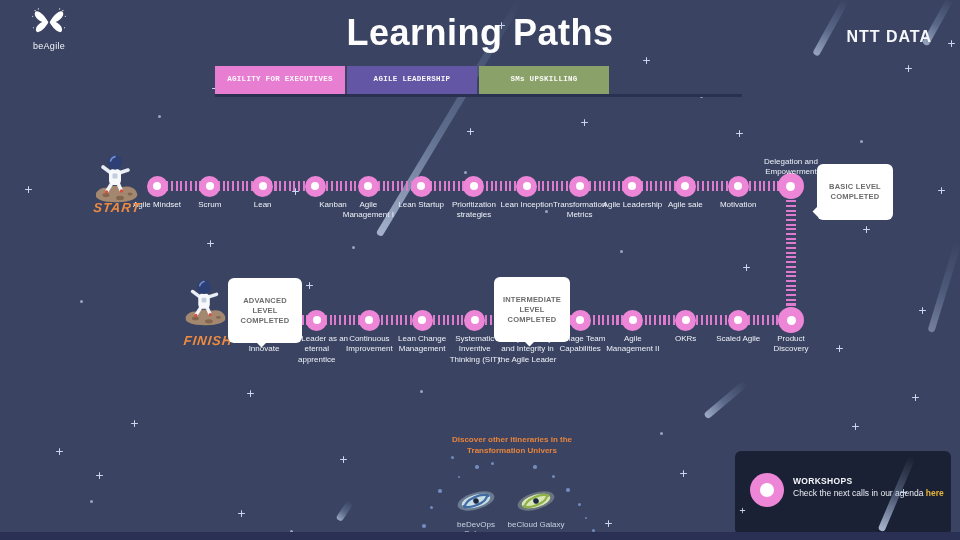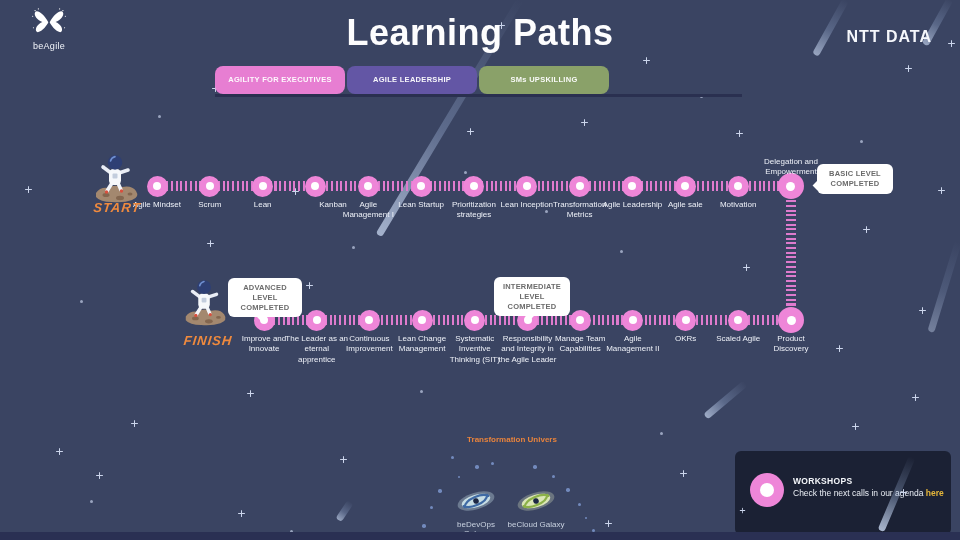--- a/index.html
+++ b/index.html
@@ -18,22 +18,22 @@
   
   .logo-wrap{position:absolute;left:24px;top:8px;width:50px;text-align:center;z-index:4;}
   .logo-text{color:#f2f5fa;font-size:9px;margin-top:1px;letter-spacing:.3px;}
   .page-title{position:absolute;left:0;top:12px;width:960px;text-align:center;color:#fdfdfe;
     font-size:36px;font-weight:bold;letter-spacing:.5px;z-index:4;}
   .brand{position:absolute;right:28px;top:28px;color:#f5f7fb;font-size:16px;font-weight:bold;
     letter-spacing:1px;z-index:4;}
 
   
   #tabs-row{position:absolute;left:215px;top:66px;display:flex;gap:2px;z-index:4;}
-  .tab{width:130px;height:28px;border-radius:8px;display:flex;align-items:center;justify-content:center;
-    text-align:center;cursor:pointer;}
+  .tab{width:130px;height:28px;border-radius:0;display:flex;align-items:center;justify-content:center;
+    text-align:center;cursor:pointer;font-family:Liberation Mono, monospace;}
   .tab-label{color:rgba(255,255,255,.95);font-size:7.5px;font-weight:bold;line-height:1.25;
     letter-spacing:.3px;padding:0 12px;}
   #tabs-underline{position:absolute;left:215px;top:94px;width:527px;height:2.5px;background:#2a3050;z-index:3;}
 
   
   .ribbon-h{position:absolute;height:10px;z-index:2;
     background:repeating-linear-gradient(90deg,#df7bce 0px,#df7bce 2px,rgba(0,0,0,0) 2px,rgba(0,0,0,0) 4.7px);}
   .ribbon-v{position:absolute;width:10px;z-index:2;
     background:repeating-linear-gradient(180deg,#df7bce 0px,#df7bce 2px,rgba(0,0,0,0) 2px,rgba(0,0,0,0) 4.7px);}
   .node{position:absolute;width:21px;height:21px;border-radius:50%;background:#ee86d8;z-index:3;}
@@ -42,21 +42,21 @@
   .node.big{width:26px;height:26px;}
   .node.big::after{width:9px;height:9px;margin:-4.5px 0 0 -4.5px;}
   .node-label{position:absolute;width:64px;text-align:center;color:#eef1f8;font-size:8px;line-height:1.3;z-index:3;}
   .node-label.above{width:84px;}
   .start-finish{position:absolute;color:#ef8a3e;font-weight:bold;font-style:italic;font-size:13px;
     letter-spacing:1px;transform:skewX(-6deg);z-index:4;text-align:center;}
   .figure{position:absolute;z-index:4;}
 
   
   .bubble{position:absolute;background:#ffffff;border-radius:6px;color:#6b6b6b;font-size:7.5px;
-    font-weight:bold;text-align:center;line-height:1.3;padding:5px 5px;z-index:5;letter-spacing:.2px;}
+    font-weight:bold;text-align:center;line-height:1.3;padding:18px 5px;z-index:5;letter-spacing:.2px;}
   .tail{position:absolute;width:7px;height:7px;background:#ffffff;transform:rotate(45deg);}
 
   
   .discover{position:absolute;left:412px;top:434px;width:200px;text-align:center;color:#e8833c;
     font-size:8px;font-weight:bold;line-height:1.4;z-index:4;}
   .galaxy{position:absolute;z-index:4;text-align:center;width:64px;}
   .galaxy-label{color:#c9d2e0;font-size:8px;margin-top:1px;}
   .arc-dot{position:absolute;border-radius:50%;background:#7c97ce;opacity:.85;z-index:2;}
 
   
@@ -210,20 +210,21 @@
   <div class="bubble" style="left:228px;top:278px;width:64px;">
     <span>ADVANCED LEVEL COMPLETED</span>
     <div class="tail" style="left:30px;bottom:-3px;"></div>
   </div>
   <div class="bubble" style="left:494px;top:277px;width:66px;">
     <span>INTERMEDIATE LEVEL COMPLETED</span>
     <div class="tail" style="left:32px;bottom:-3px;"></div>
   </div>
 
   <div class="discover">
+    <div>Discover other itineraries in the</div>
     <div>Transformation Univers</div>
   </div>
 
   <div class="galaxy" style="left:444px;top:487px;">
     <svg width="50" height="28" viewBox="0 0 64 40">
       <g transform="rotate(-16 32 20)">
         <ellipse cx="32" cy="20" rx="27" ry="12" fill="rgba(200,224,232,.35)"></ellipse>
         <ellipse cx="32" cy="20" rx="21" ry="9" fill="#c7dde4"></ellipse>
         <path d="M14 24 C18 13 44 11 51 18" stroke="#3f6aa4" stroke-width="3" fill="none" stroke-linecap="round"></path>
         <path d="M50 16 C46 27 20 29 13 22" stroke="#3f6aa4" stroke-width="3" fill="none" stroke-linecap="round"></path>

